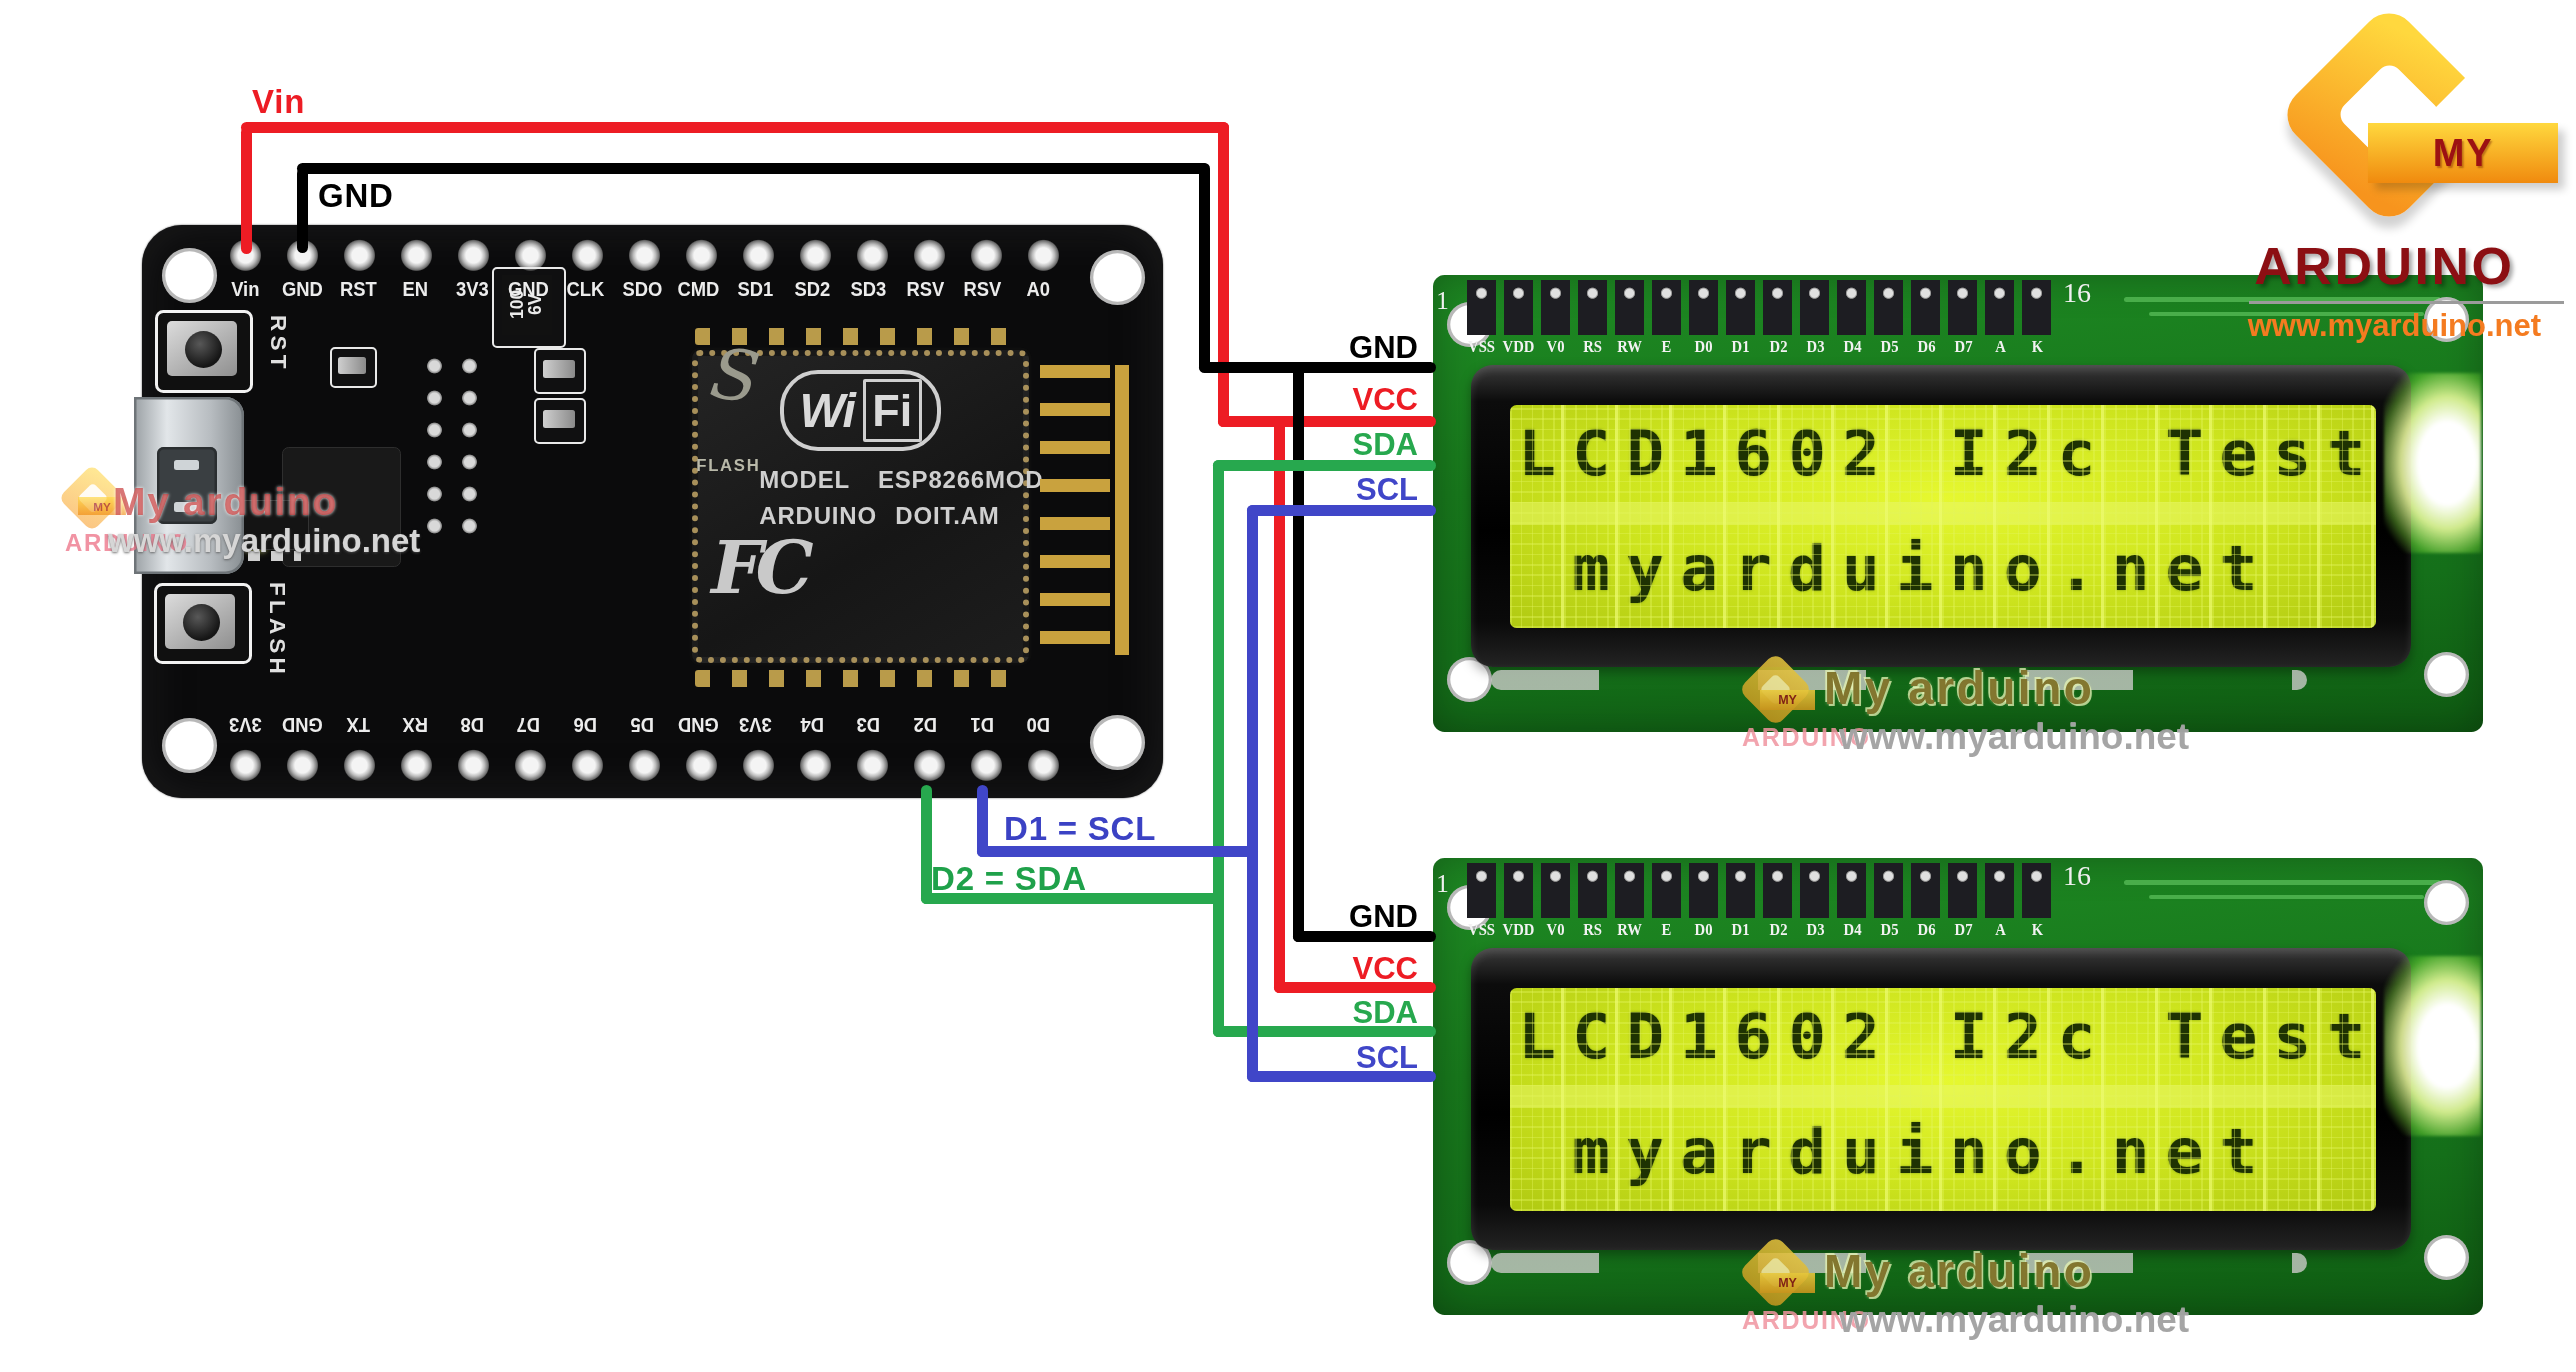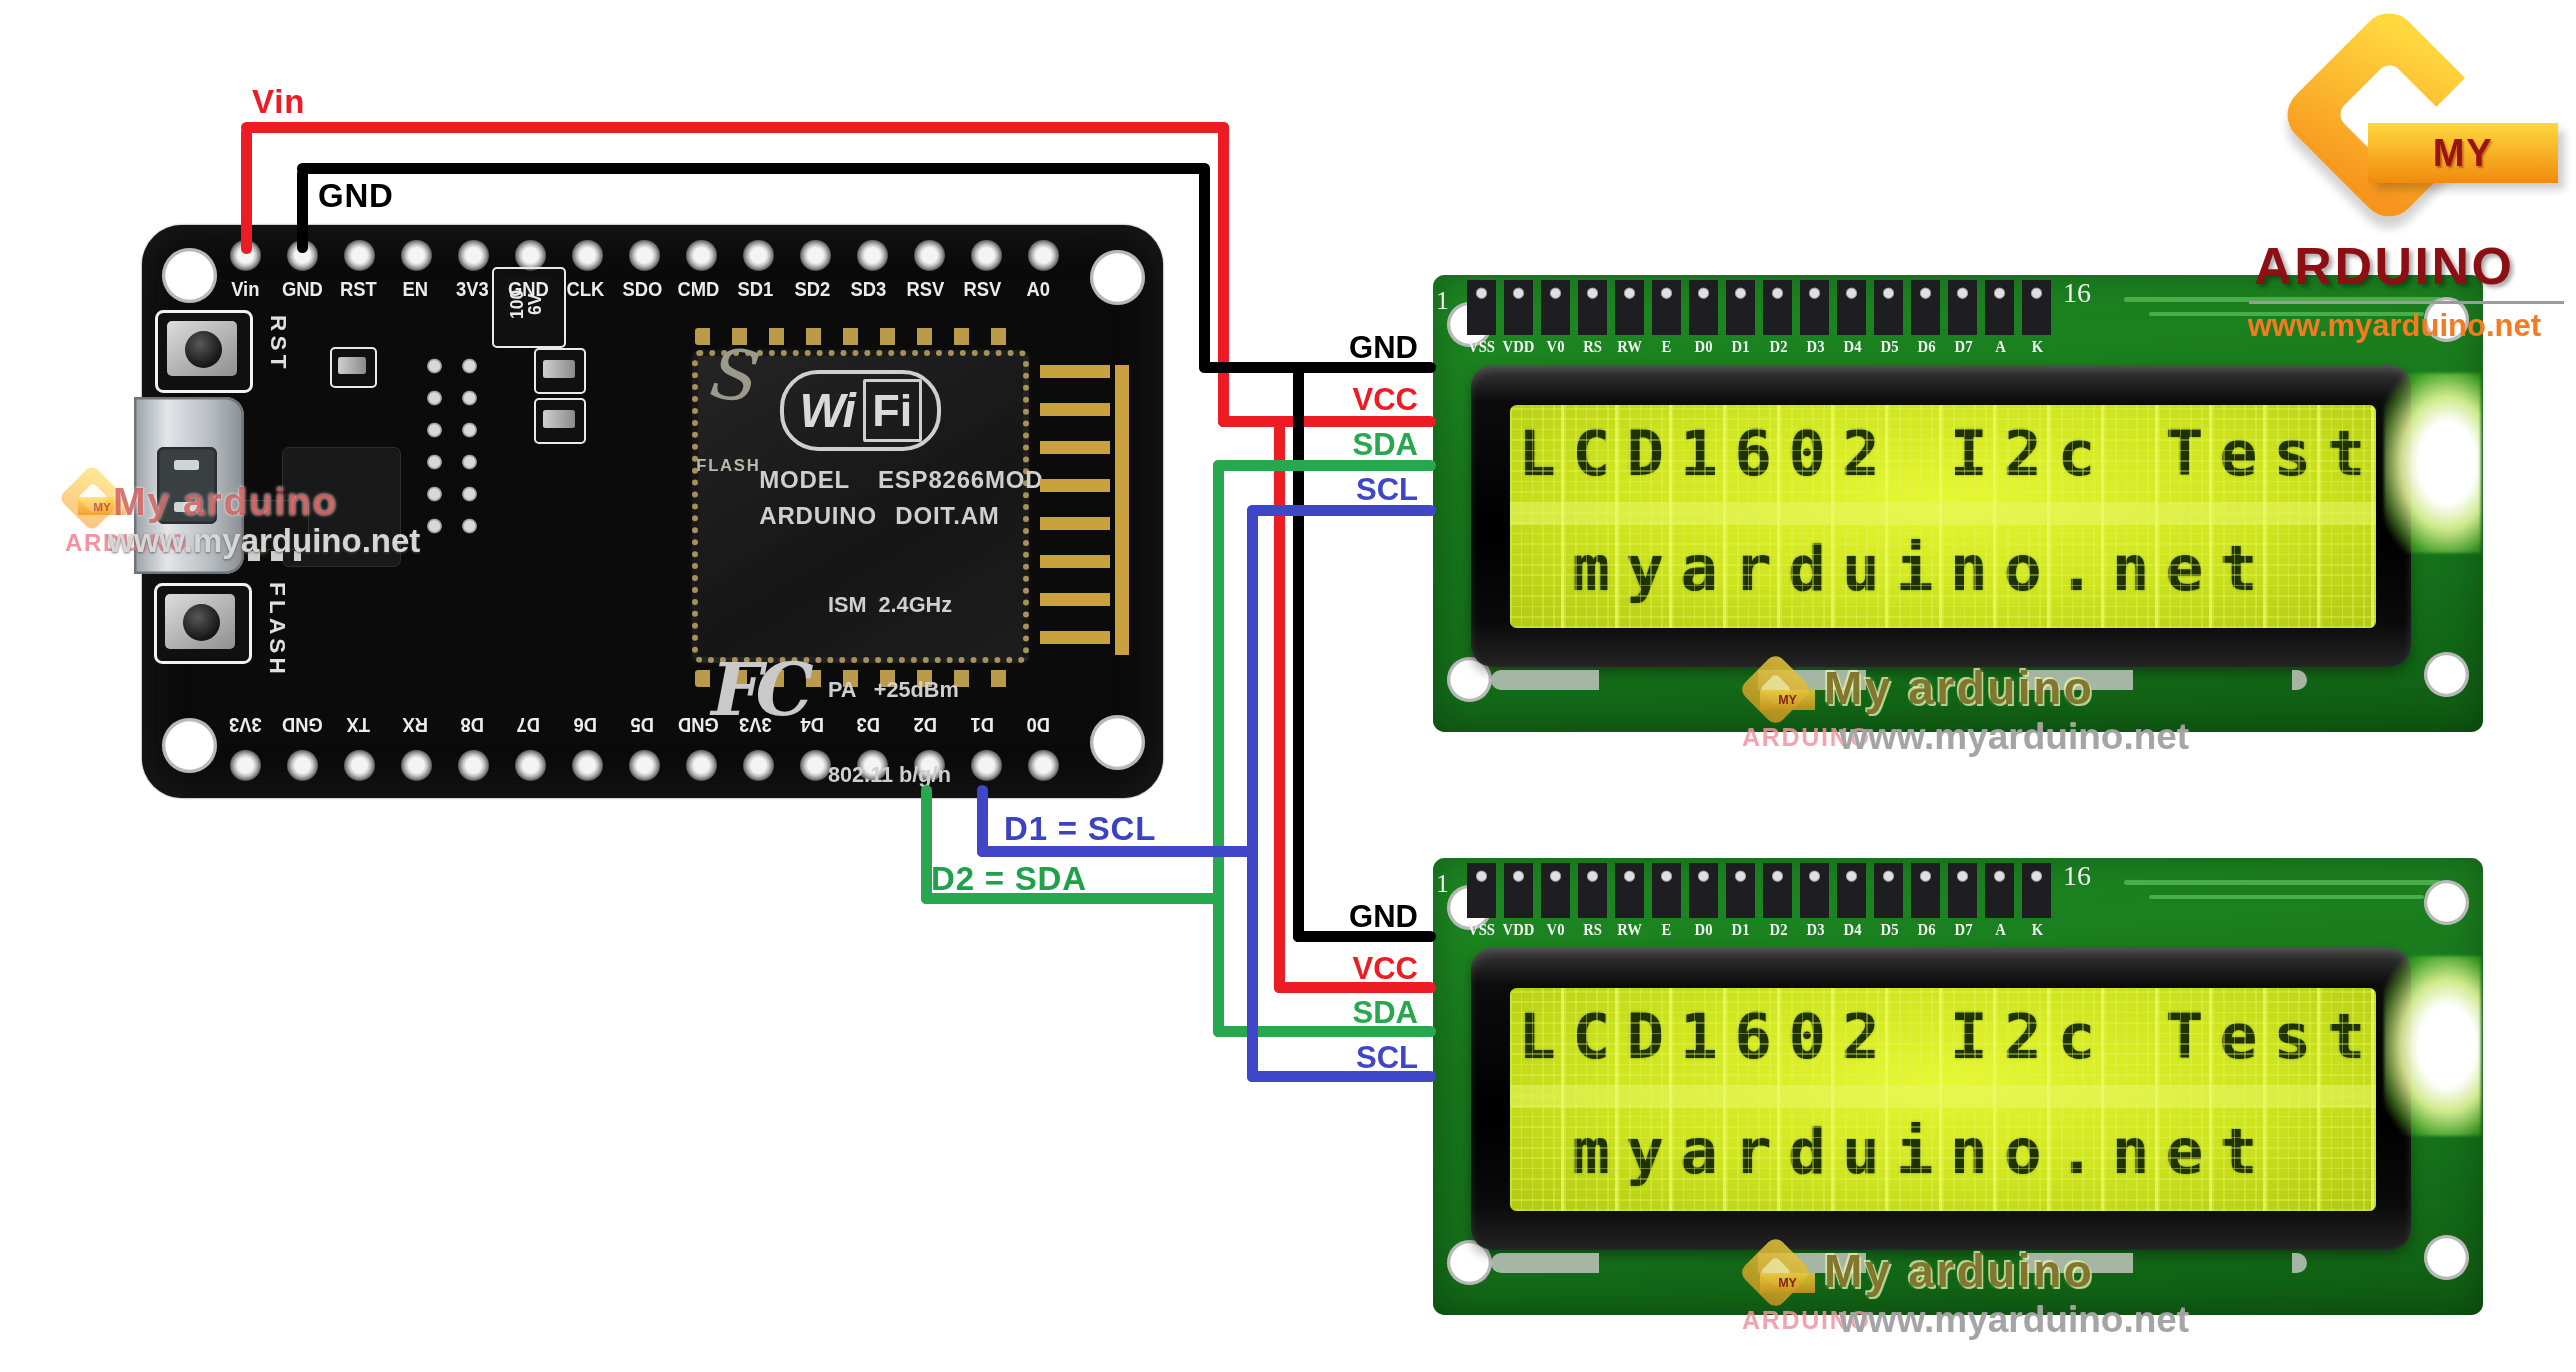--- a/index.html
+++ b/index.html
@@ -310,25 +310,20 @@
       <div class="mod-line">
         <span class="mlab">MODEL</span>
         <span>ESP8266MOD</span>
       </div>
       <div class="mod-line">
         <span class="mlab">ARDUINO</span>
         <span>DOIT.AM</span>
       </div>
       <div class="mod-row4">
         <div class="fcc">FC</div>
-        <div class="specs">
-          <div>ISM  2.4GHz</div>
-          <div>PA   +25dBm</div>
-          <div>802.11 b/g/n</div>
-        </div>
       </div>
     </div>
     <div id="antenna"></div>
   </div>
 
   <div class="lcd" style="left:1433px;top:275px;">
     <div class="lcd-pcb"></div>
     <div class="trace" style="left:691px;top:21.7px;width:317px;height:5px;"></div>
     <div class="trace" style="left:716px;top:37px;width:275px;height:4.2px;"></div>
     <div class="hole" style="left:14px;top:27px;"></div>

